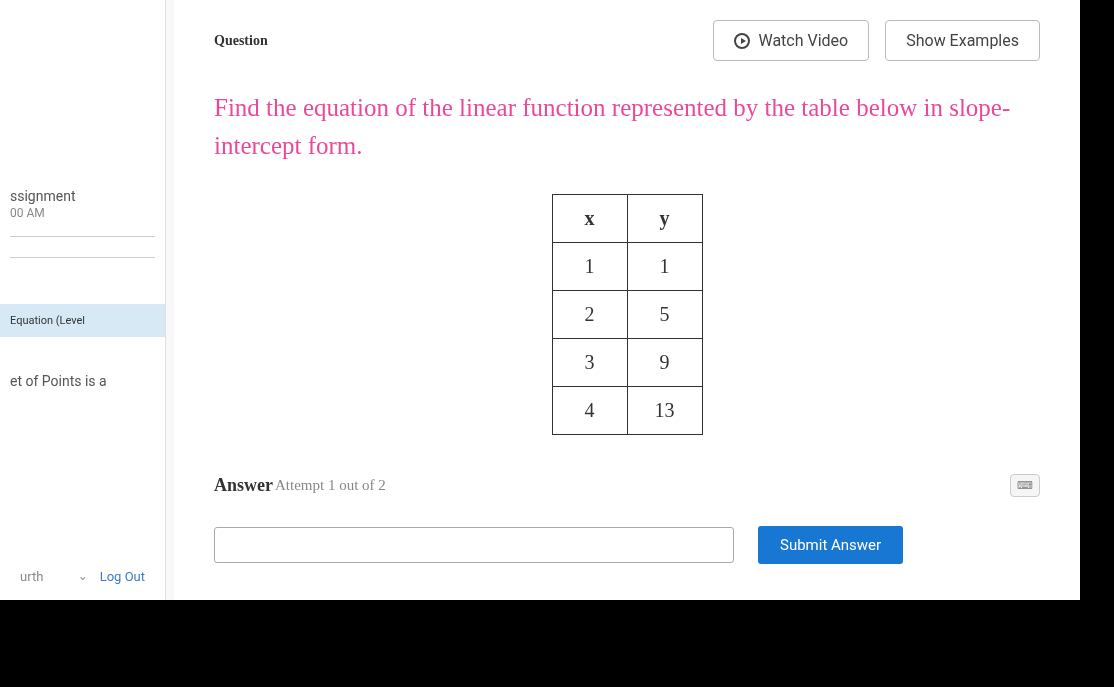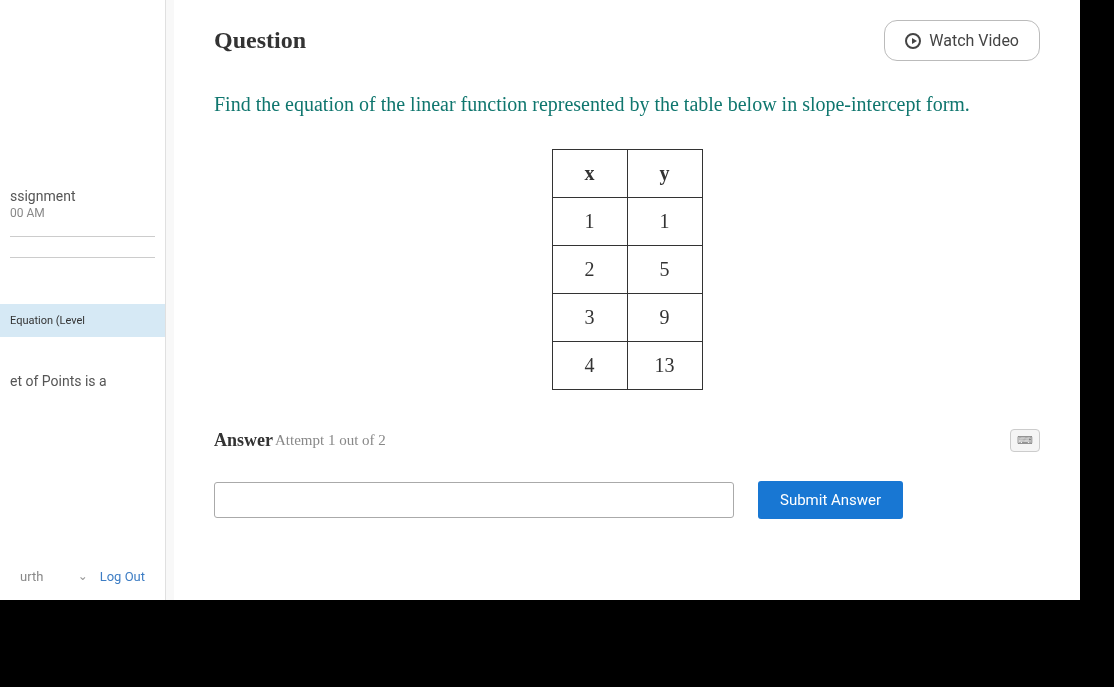--- a/index.html
+++ b/index.html
@@ -78,36 +78,36 @@
       position: relative;
     }
     .header-row {
       display: flex;
       align-items: center;
       justify-content: space-between;
       margin-bottom: 28px;
     }
     .question-title {
       font-family: Georgia, 'Times New Roman', serif;
-      font-size: 24px;
+      font-size: 14px;
       font-weight: bold;
       color: #333;
       text-align: center;
     }
     .header-buttons {
       display: flex;
       gap: 16px;
     }
     .btn-outline {
       border: 1px solid #bbb;
       background: #fff;
       padding: 10px 20px;
       font-size: 16px;
       color: #444;
-      border-radius: 13px;
+      border-radius: 4px;
       cursor: pointer;
       display: flex;
       align-items: center;
       gap: 8px;
       font-family: inherit;
     }
     .play-icon {
       width: 16px;
       height: 16px;
       border: 2px solid #444;
@@ -119,22 +119,22 @@
     .play-triangle {
       width: 0;
       height: 0;
       border-left: 5px solid #444;
       border-top: 3px solid transparent;
       border-bottom: 3px solid transparent;
       margin-left: 2px;
     }
     .question-text {
       font-family: Georgia, 'Times New Roman', serif;
-      font-size: 20px;
-      color: #0f766e;
+      font-size: 25px;
+      color: #ec4899;
       line-height: 1.5;
       margin-bottom: 30px;
     }
     .table-container {
       display: flex;
       justify-content: center;
       margin-bottom: 40px;
     }
     table.data-table {
       border-collapse: collapse;
@@ -233,20 +233,23 @@
   <main class="main">
     <div class="header-row">
       <h2 class="question-title">Question</h2>
       <div class="header-buttons">
         <button class="btn-outline">
           <span class="play-icon">
               <span class="play-triangle"></span>
             </span>
           <span>Watch Video</span>
         </button>
+        <button class="btn-outline">
+          <span>Show Examples</span>
+        </button>
       </div>
     </div>
 
     <p class="question-text">Find the equation of the linear function represented by the table below in slope-intercept form.</p>
 
     <div class="table-container">
       <table class="data-table">
         <tbody>
             <tr>
           <th>x</th>

